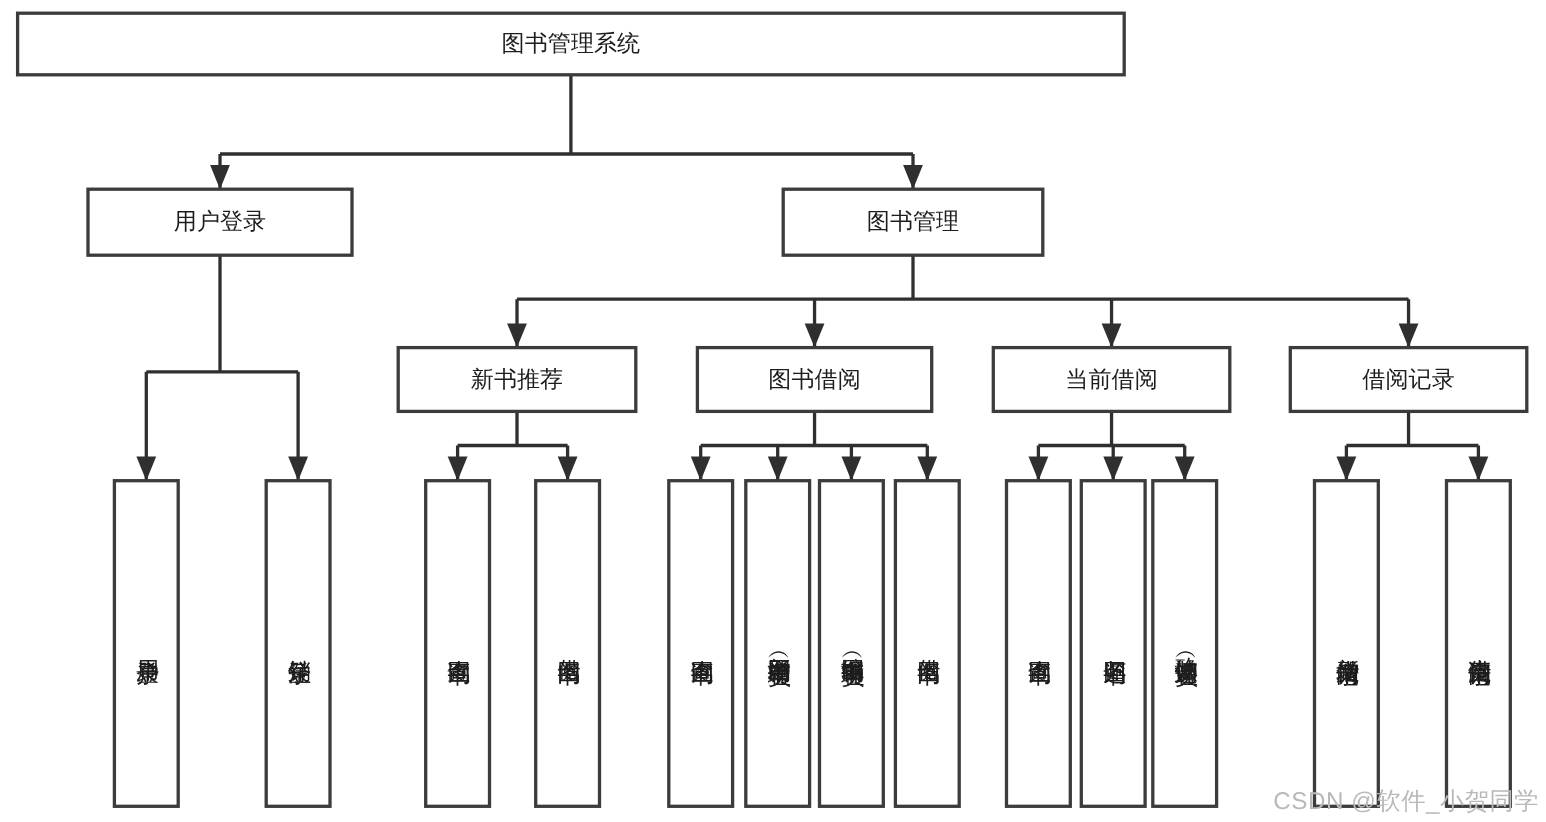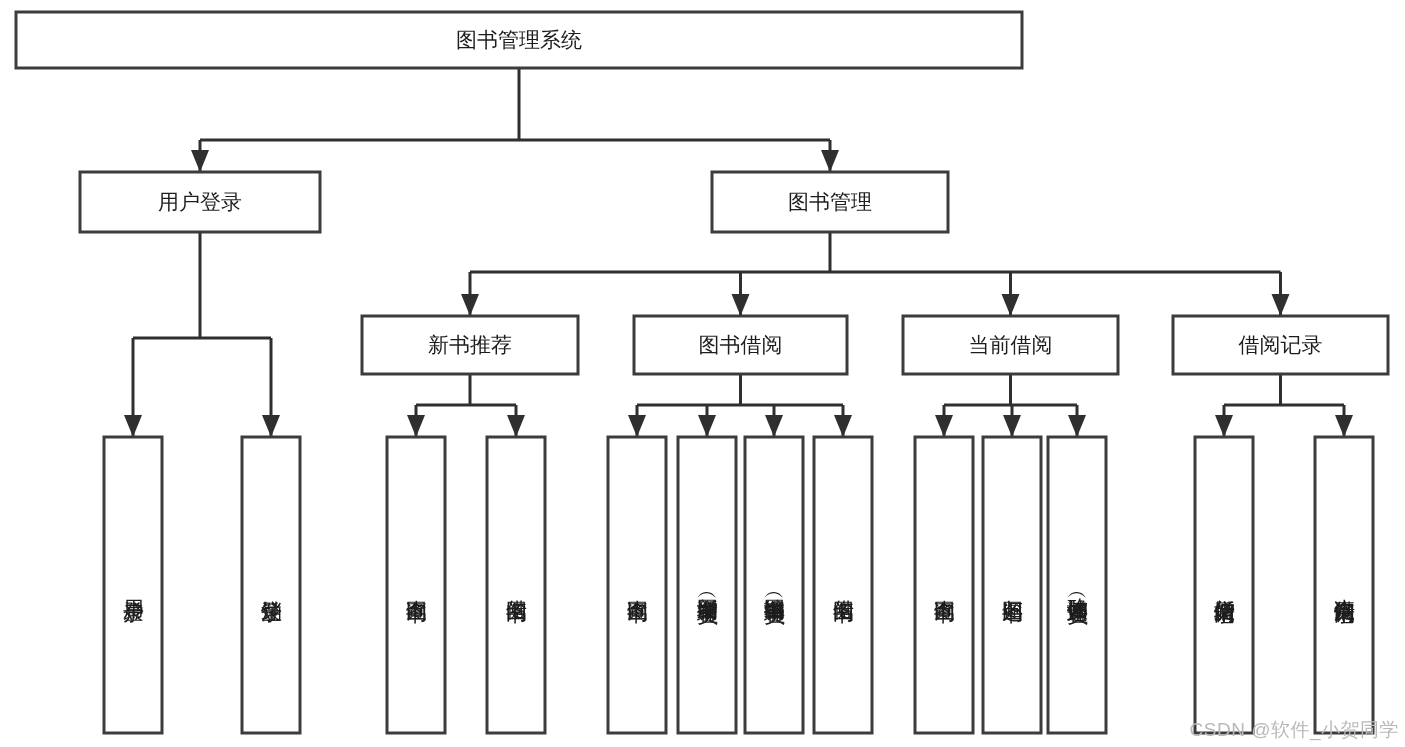--- a/index.html
+++ b/index.html
@@ -3,21 +3,21 @@
 <meta charset="utf-8">
 <style>
   html,body{margin:0;padding:0;background:#ffffff;}
   body{width:1405px;height:747px;font-family:"Liberation Sans","DejaVu Sans",sans-serif;}
   #stage{position:relative;width:1405px;height:747px;overflow:hidden;background:#fff;}
   svg.diagram{position:absolute;left:0;top:0;width:1405px;height:747px;}
   .nodebox{fill:#ffffff;stroke:#3c3c3c;stroke-width:3;}
   .conn{stroke:#2f2f2f;stroke-width:3;fill:none;}
   .arrowhead{fill:#2f2f2f;stroke:none;}
   .nodelabel{font-family:"Liberation Sans","DejaVu Sans",sans-serif;fill:#1d1d1d;font-size:21px;text-anchor:middle;dominant-baseline:middle;}
-  .watermark{position:absolute;right:6px;bottom:4px;font-size:19px;color:#b9b9b9;
+  .watermark{position:absolute;right:6px;bottom:4px;font-size:22px;color:#b9b9b9;
     font-family:"Liberation Sans","DejaVu Sans",sans-serif;letter-spacing:.5px;white-space:nowrap;}
   .vtextbox{position:absolute;display:flex;align-items:center;justify-content:center;
     pointer-events:none;}
   .vtextbox span{writing-mode:vertical-rl;text-orientation:upright;
     font-size:21px;color:#1d1d1d;line-height:1.18;letter-spacing:1px;
     font-family:"Liberation Sans","DejaVu Sans",sans-serif;white-space:nowrap;}
 </style>
 </head>
 <body>
 

